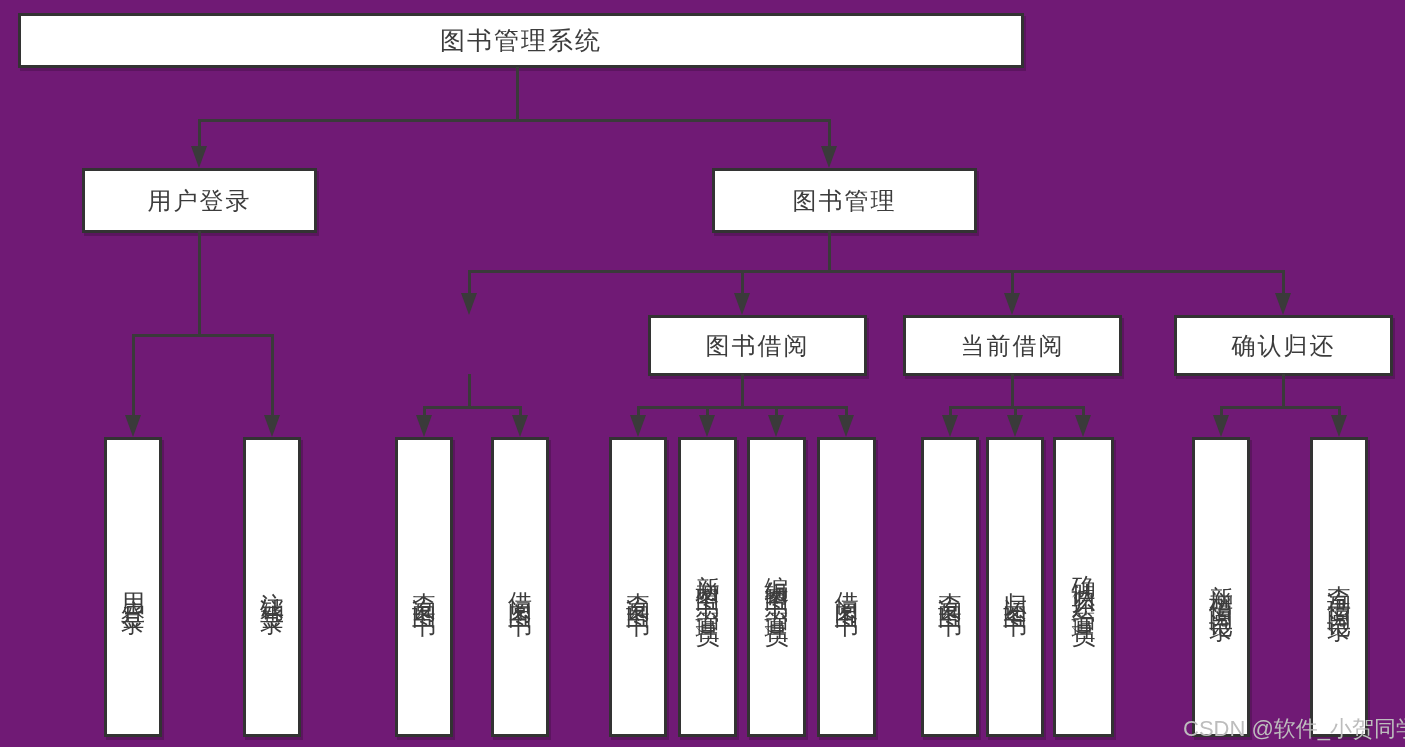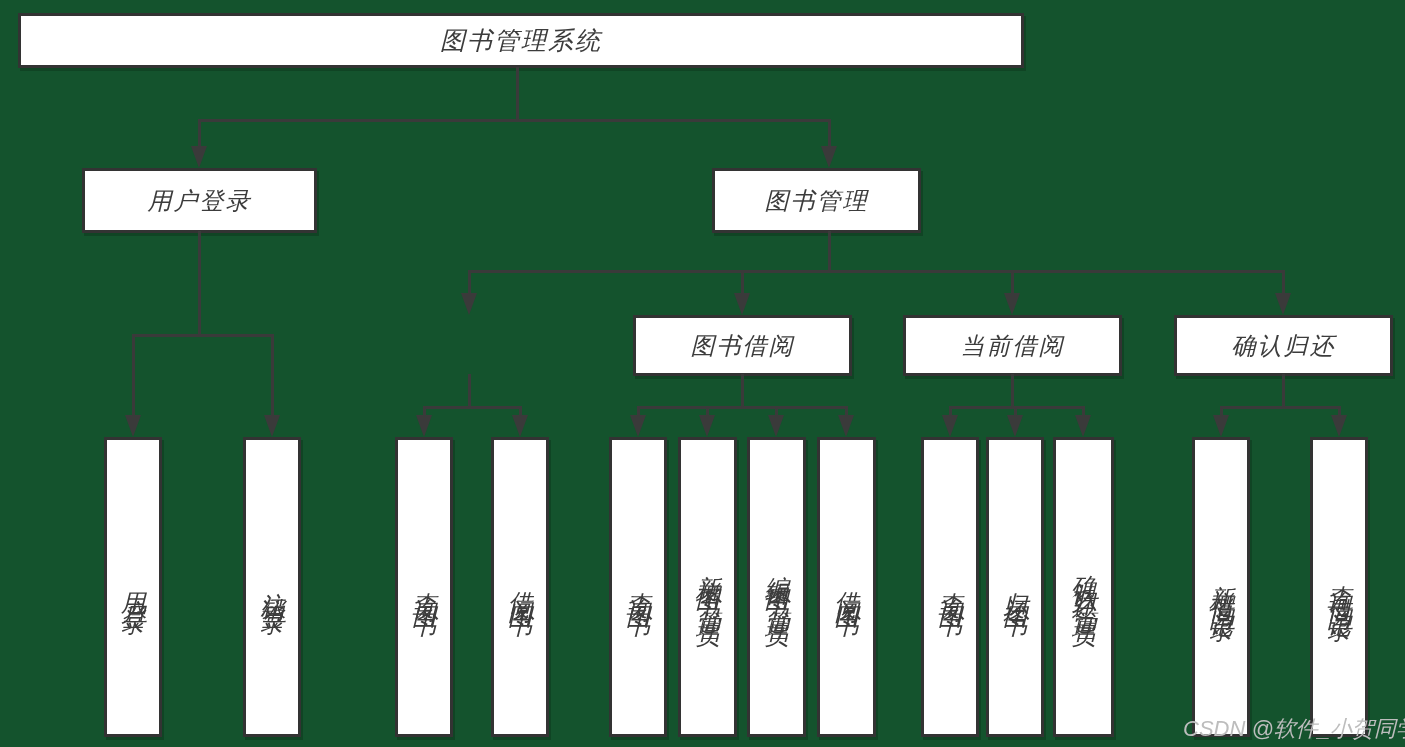--- a/index.html
+++ b/index.html
@@ -9,23 +9,22 @@
     --text:#3c3c3c;
     --wm:#bdbdbd;
   }
   *{margin:0;padding:0;box-sizing:border-box;}
   html,body{background:#ffffff;}
   body{font-family:"Liberation Sans","DejaVu Sans",sans-serif;}
   #canvas{
     position:relative;
     width:1405px;
     height:747px;
-    background:#14532d;
+    background:#701a75;
     overflow:hidden;
-    font-style:italic;
   }
   
   .hbox{
     position:absolute;
     background:var(--fill);
     border:3px solid var(--border);
     box-shadow:2px 3px 0 rgba(0,0,0,0.18);
     display:flex;
     align-items:center;
     justify-content:center;
@@ -90,21 +89,21 @@
   <div class="arrow" style="left:191px;top:121px;height:47px;">
       <div class="shaft"></div>
       <div class="head"></div>
     </div>
   <div class="arrow" style="left:821px;top:121px;height:47px;">
       <div class="shaft"></div>
       <div class="head"></div>
     </div>
 
   <div class="hbox" style="left:82px;top:168px;width:235px;height:65px;">用户登录</div>
-  <div class="hbox" style="left:712px;top:168px;width:209px;height:65px;">图书管理</div>
+  <div class="hbox" style="left:712px;top:168px;width:265px;height:65px;">图书管理</div>
 
   <div class="vline" style="left:197.5px;top:231px;height:106px;"></div>
   <div class="hline" style="left:131.5px;top:334px;width:142px;"></div>
   <div class="arrow" style="left:125px;top:337px;height:100px;">
       <div class="shaft"></div>
       <div class="head"></div>
     </div>
   <div class="arrow" style="left:264px;top:337px;height:100px;">
       <div class="shaft"></div>
       <div class="head"></div>
@@ -122,21 +121,21 @@
     </div>
   <div class="arrow" style="left:1004px;top:273px;height:42px;">
       <div class="shaft"></div>
       <div class="head"></div>
     </div>
   <div class="arrow" style="left:1275px;top:273px;height:42px;">
       <div class="shaft"></div>
       <div class="head"></div>
     </div>
 
-  <div class="hbox" style="left:633px;top:315px;width:219px;height:61px;">图书借阅</div>
+  <div class="hbox" style="left:648px;top:315px;width:219px;height:61px;">图书借阅</div>
   <div class="hbox" style="left:903px;top:315px;width:219px;height:61px;">当前借阅</div>
   <div class="hbox" style="left:1174px;top:315px;width:219px;height:61px;">确认归还</div>
 
   <div class="vline" style="left:467.5px;top:374px;height:35px;"></div>
   <div class="hline" style="left:422.5px;top:406px;width:99px;"></div>
   <div class="arrow" style="left:416px;top:409px;height:28px;">
       <div class="shaft"></div>
       <div class="head"></div>
     </div>
   <div class="arrow" style="left:512px;top:409px;height:28px;">

